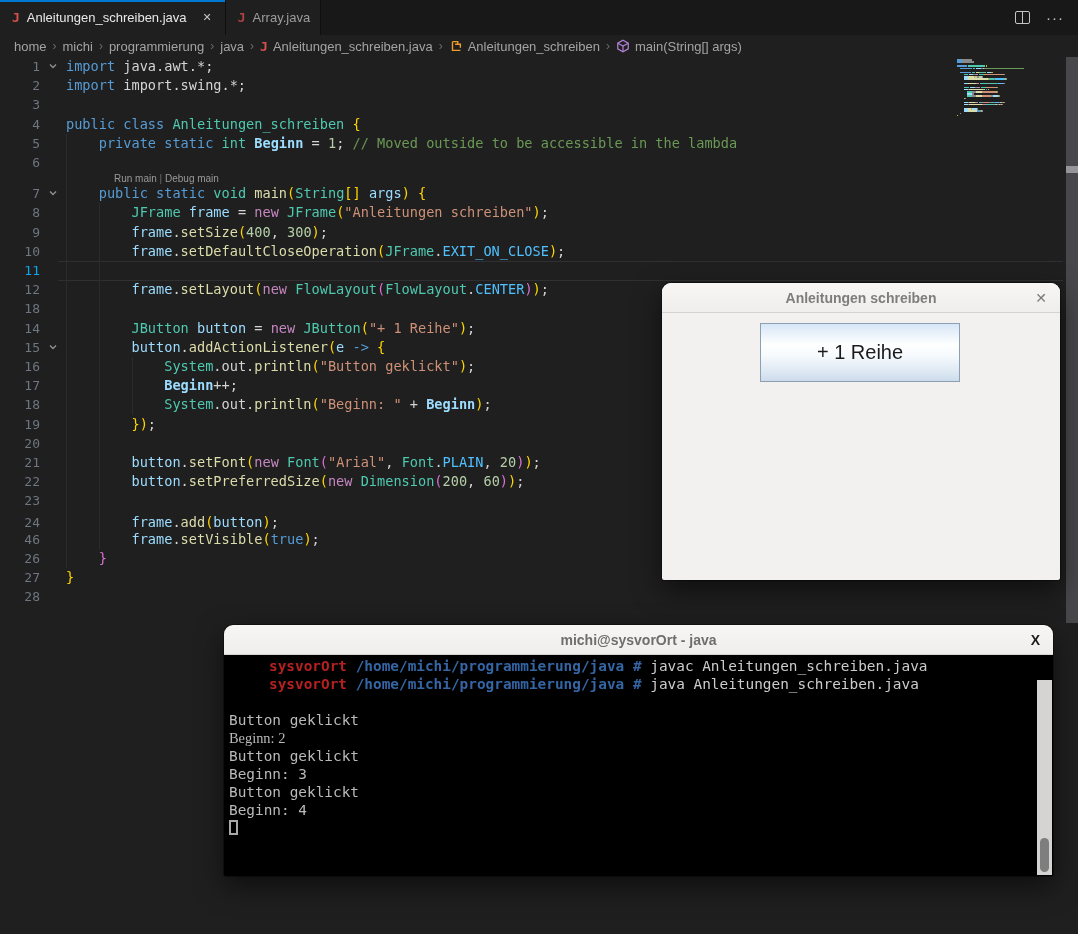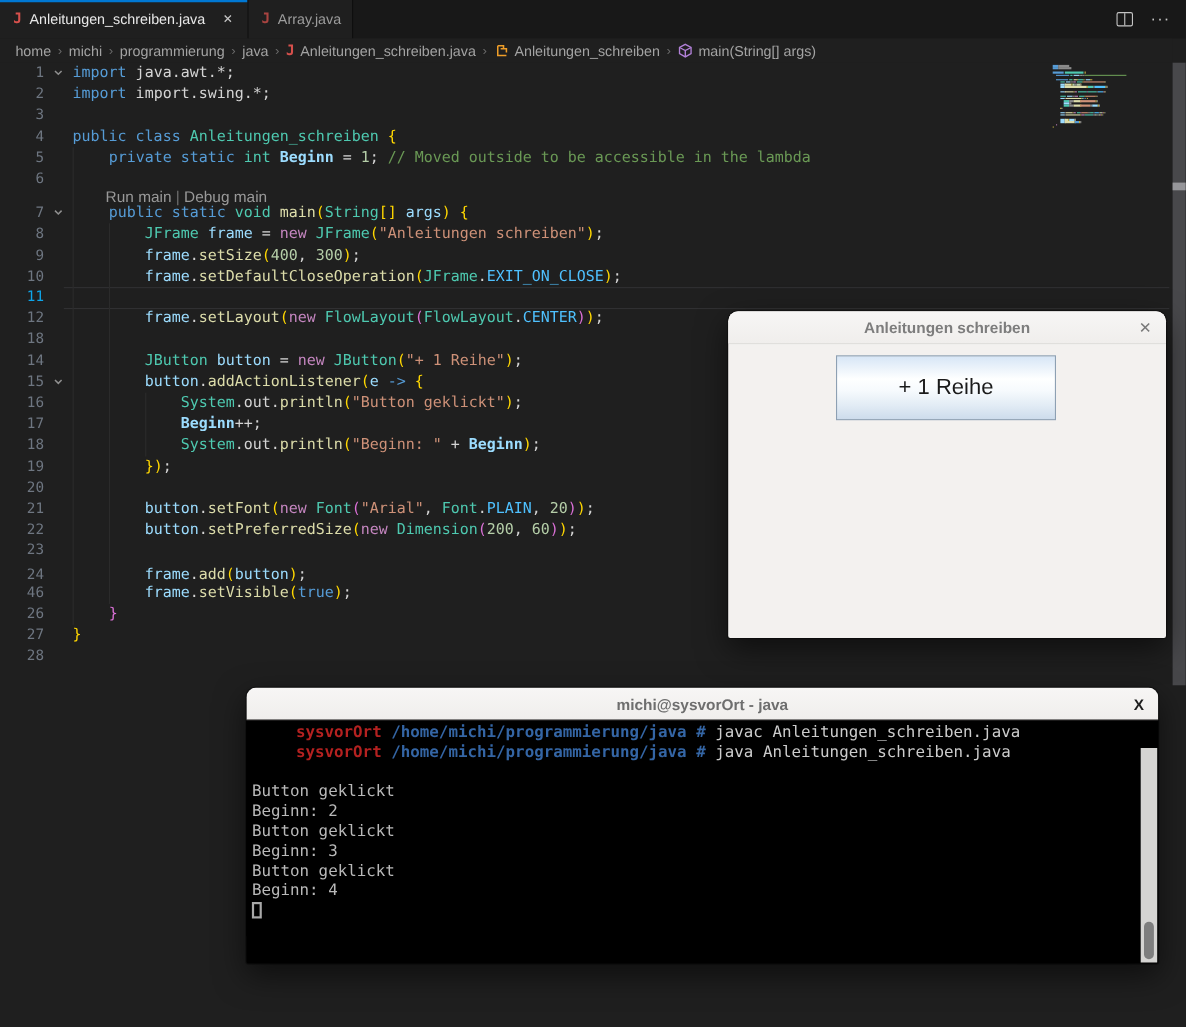--- a/index.html
+++ b/index.html
@@ -35,21 +35,21 @@
   .gutter-num { position:absolute; left:0; width:40px; text-align:right; color:#6e7681;
                 font-family:"DejaVu Sans Mono", monospace; font-size:13px; }
   .gutter-num.active { color:#0ea5e9; }
   .fold { position:absolute; left:48px; top:4px; color:#8a8a8a; }
   .code-text { position:absolute; left:66px; top:0; }
   .tk-kw{color:#569cd6} .tk-type{color:#4ec9b0} .tk-fn{color:#dcdcaa}
   .tk-var{color:#9cdcfe} .tk-field{color:#9cdcfe; font-weight:bold}
   .tk-str{color:#ce9178} .tk-num{color:#b5cea8} .tk-com{color:#6a9955}
   .tk-new{color:#c586c0} .tk-const{color:#4fc1ff} .tk-fg{color:#d4d4d4}
   .tk-b1{color:#ffd700} .tk-b2{color:#da70d6}
-  .codelens { position:absolute; left:96px; font-size:14px; color:#999999; height:12px; line-height:12px; }
+  .codelens { position:absolute; left:114px; font-size:10px; color:#999999; height:12px; line-height:12px; }
   .codelens a { color:#999999; text-decoration:none; cursor:pointer; }
   .codelens .sep { color:#6f6f6f; }
   .current-line { position:absolute; left:58px; width:1005px; height:20px;
                   border-top:1px solid #303032; border-bottom:1px solid #303032; }
   .indent-guide { position:absolute; width:1px; background:#2b2b2b; }
 
   
   .minimap { position:absolute; left:957px; top:2px; width:68px; }
   .mm-row { position:relative; height:2.15px; white-space:nowrap; font-size:0; }
   .mm-seg { display:inline-block; height:1.5px; vertical-align:top; }
@@ -252,21 +252,21 @@
 <div class="gwin term">
   <div class="gtitle">
     <span class="ttl">michi@sysvorOrt - java</span>
     <span class="gclose">X</span>
   </div>
   <div class="term-content" id="term-content">
       <div class="t-line" style="top: 2px;"><span class="t-host">sysvorOrt</span><span class="t-path"> /home/michi/programmierung/java #</span><span class="t-cmd"> javac Anleitungen_schreiben.java</span></div>
       <div class="t-line" style="top: 20px;"><span class="t-host">sysvorOrt</span><span class="t-path"> /home/michi/programmierung/java #</span><span class="t-cmd"> java Anleitungen_schreiben.java</span></div>
       <div class="t-line" style="top: 38px;"></div>
       <div class="t-line" style="top: 56px;"><span class="t-out">Button geklickt</span></div>
-      <div class="t-line" style="top: 74px;"><span class="t-out">Beginn: 2</span></div>
+      <div class="t-line" style="top: 74px; font-family: Liberation Serif, serif;"><span class="t-out">Beginn: 2</span></div>
       <div class="t-line" style="top: 92px;"><span class="t-out">Button geklickt</span></div>
       <div class="t-line" style="top: 110px;"><span class="t-out">Beginn: 3</span></div>
       <div class="t-line" style="top: 128px;"><span class="t-out">Button geklickt</span></div>
       <div class="t-line" style="top: 146px;"><span class="t-out">Beginn: 4</span></div>
       <div class="t-cursor" style="top: 165px;"></div>
     </div>
   <div class="term-scroll">
     <div class="term-thumb"></div>
   </div>
 </div>

